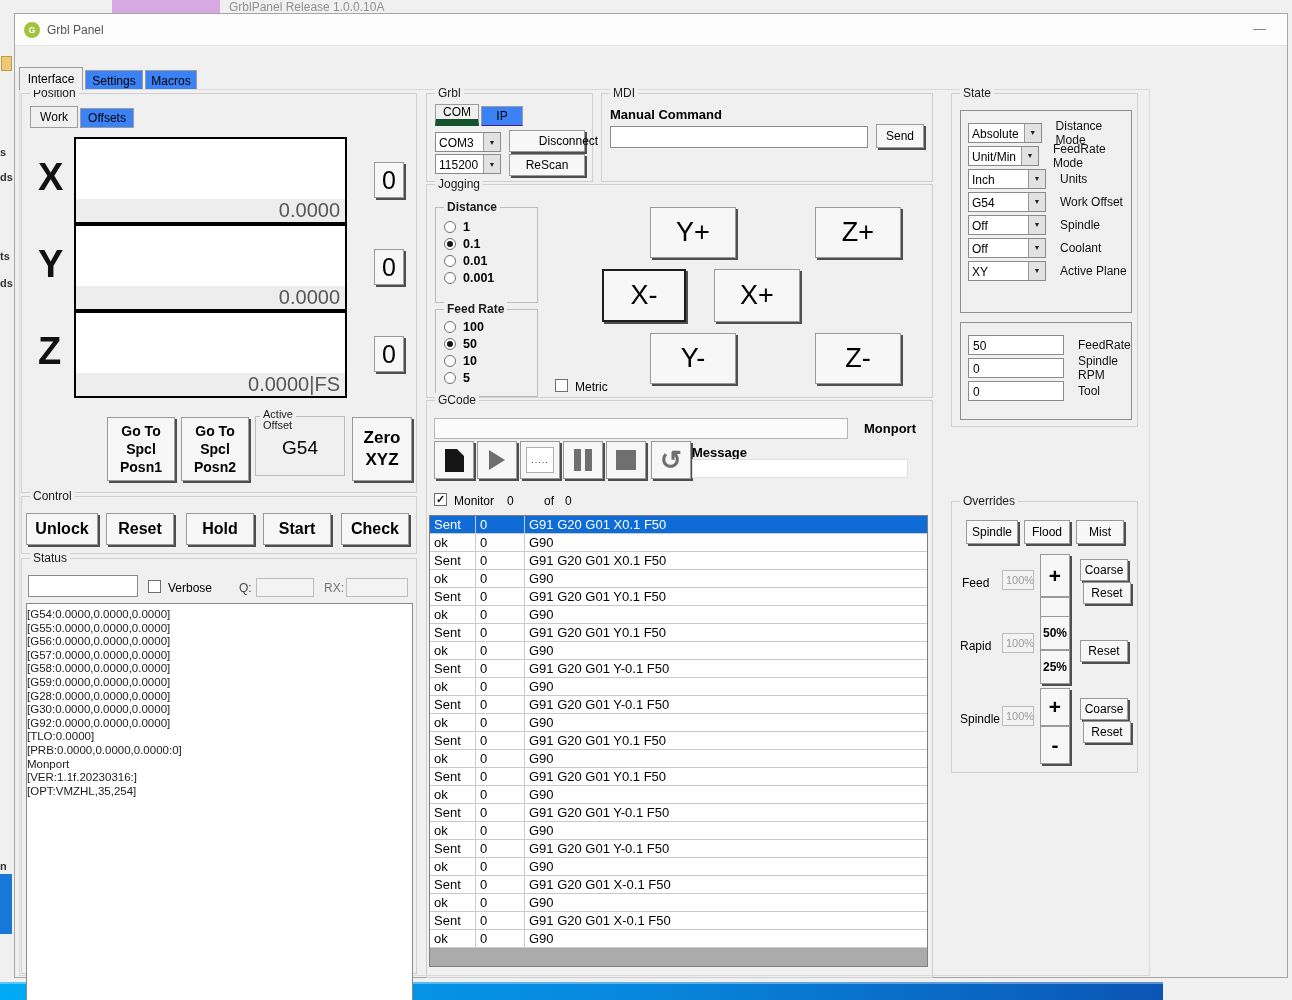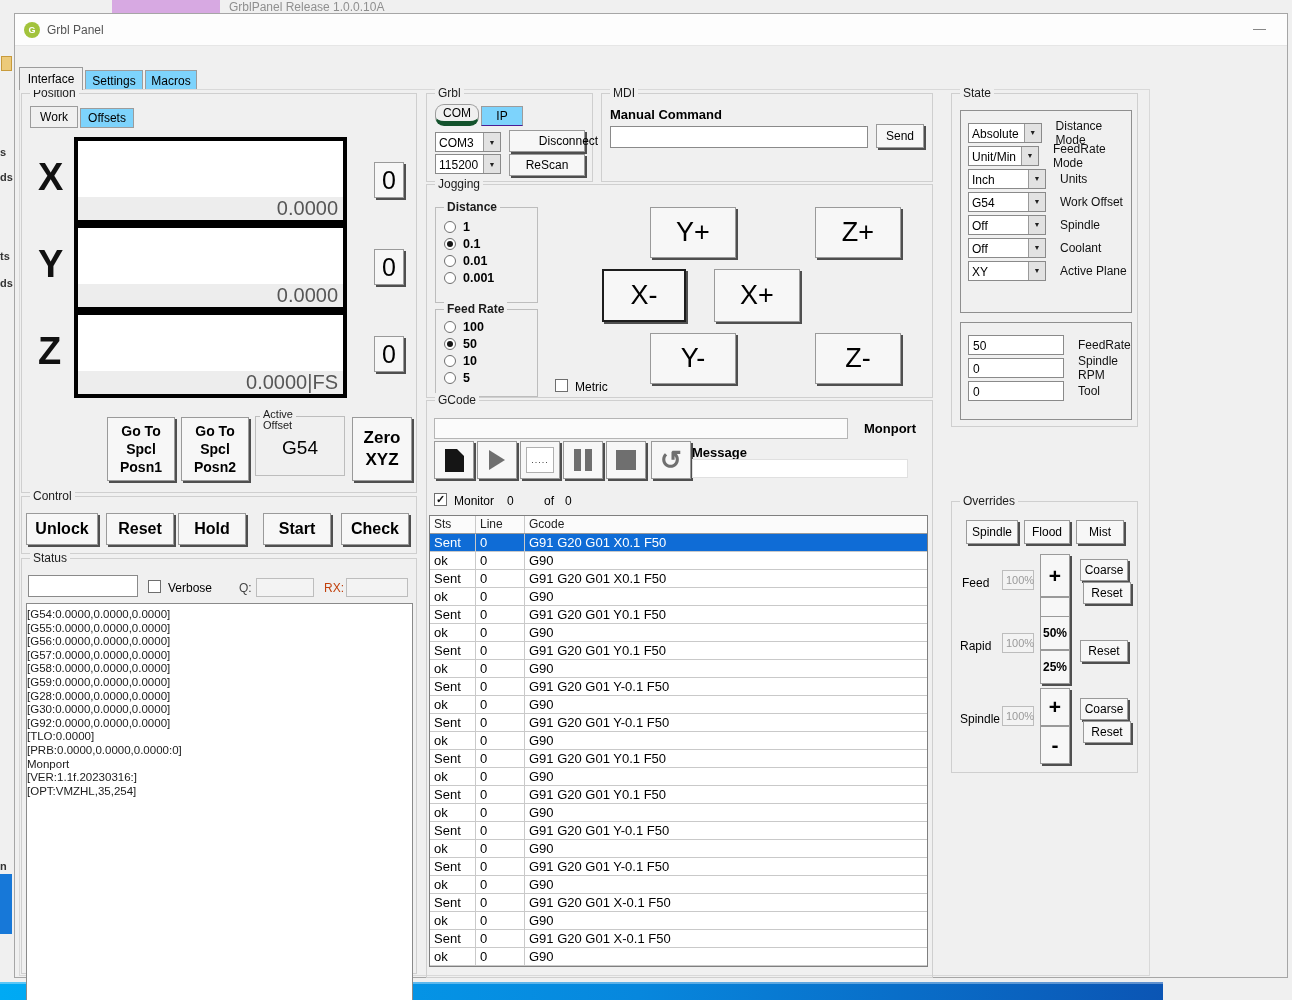--- a/index.html
+++ b/index.html
@@ -12,35 +12,35 @@
   .minigroup{position:absolute;border:1px solid #bdbdbd;box-sizing:border-box;}
   .glabel.bold{font-weight:bold;}
   .glabel.small{font-size:11px;line-height:11px;white-space:pre-line;left:4px;}
   .b3{position:absolute;background:#f7f7f7;border:1px solid #9a9a9a;box-shadow:2px 2px 0 #4f4f4f;
       display:flex;align-items:center;justify-content:center;box-sizing:border-box;text-align:center;}
   .b3.focus{border:2px solid #1d1d1d;}
   .b3.pre{white-space:pre-line;line-height:1.3;}
   .bold{font-weight:bold;}
   .inset{position:absolute;background:#fff;border:1px solid #8a8a8a;box-sizing:border-box;}
   .inset.dis{background:#f3f3f3;border-color:#bdbdbd;color:#9a9a9a;}
-  .tab{position:absolute;border:1px solid #9c9c9c;background:#7dd3fc;box-sizing:border-box;
+  .tab{position:absolute;border:1px solid #9c9c9c;background:#3b82f6;box-sizing:border-box;
        font-size:12px;display:flex;align-items:center;justify-content:center;border-bottom:none;}
   .tab.on{background:#f0f0f0;z-index:3;}
   .combo{display:flex;width:78px;height:20px;border:1px solid #8a8a8a;background:#fff;box-sizing:border-box;align-items:stretch;}
   .combo-v{flex:1;padding:3px 0 0 3px;font-size:12px;white-space:nowrap;overflow:hidden;}
   .combo-a{width:16px;background:#e2e2e2;border-left:1px solid #9a9a9a;font-size:7px;
            display:flex;align-items:center;justify-content:center;color:#222;}
   .checkbox{display:inline-block;width:13px;height:13px;background:#fff;border:1px solid #6e6e6e;
             box-sizing:border-box;font-size:11px;line-height:11px;text-align:center;font-weight:bold;color:#111;}
   .radio{display:inline-block;width:12px;height:12px;border:1px solid #6f6f6f;border-radius:50%;
          background:#fff;box-sizing:border-box;position:relative;flex:none;}
   .radio.on:after{content:'';position:absolute;left:2px;top:2px;width:6px;height:6px;border-radius:50%;background:#141414;}
   .radiorow{display:flex;align-items:center;gap:7px;height:17px;font-weight:bold;font-size:12.5px;}
   
-  .axisbox{position:absolute;border:4px solid #000000;background:#fff;box-sizing:border-box;}
+  .axisbox{position:absolute;border:2px solid #000000;background:#fff;box-sizing:border-box;}
   .axisval{position:absolute;left:0;right:0;bottom:0;height:23px;background:#ededed;text-align:right;
            font-size:20px;color:#565656;padding-right:5px;line-height:23px;white-space:nowrap;overflow:hidden;}
   .axisletter{position:absolute;font-size:38px;font-weight:bold;color:#111;}
   
   .gtable{position:absolute;border:1px solid #7f7f7f;background:#ababab;display:flex;flex-direction:column;overflow:hidden;box-sizing:border-box;}
   .theader{display:flex;height:17px;background:#fbfbfb;border-bottom:1px solid #9a9a9a;flex:none;}
   .trow{display:flex;height:17px;flex:none;border-bottom:1px solid #c9c9c9;background:#fff;}
   .trow.sel{background:#0f6cd6;color:#fff;}
   .tcell{padding:1px 0 0 4px;font-size:13px;box-sizing:border-box;overflow:hidden;white-space:nowrap;}
   .tcell.h{font-size:12px;color:#222;}
@@ -153,39 +153,39 @@
   </div>
 
   <div class="group" style="left:6px;top:482px;width:396px;height:58px;">
     <span class="glabel">Control</span>
     <div class="b3 bold" style="left:4px;top:16px;width:72px;height:32px;font-size:16px;">
         <span>Unlock</span>
       </div>
     <div class="b3 bold" style="left:84px;top:16px;width:68px;height:32px;font-size:16px;">
         <span>Reset</span>
       </div>
-    <div class="b3 bold" style="left:156px;top:16px;width:68px;height:32px;font-size:16px;align-items:center;">
+    <div class="b3 bold" style="left:164px;top:16px;width:68px;height:32px;font-size:16px;align-items:center;">
         <span>Hold</span>
       </div>
     <div class="b3 bold" style="left:241px;top:16px;width:68px;height:32px;font-size:16px;">
         <span>Start</span>
       </div>
     <div class="b3 bold" style="left:319px;top:16px;width:68px;height:32px;font-size:16px;">
         <span>Check</span>
       </div>
   </div>
 
   <div class="group" style="left:6px;top:544px;width:396px;height:416px;">
     <span class="glabel">Status</span>
     <div class="inset" style="left:6px;top:16px;width:110px;height:22px;"><span></span></div>
     <span class="checkbox abs" style="left:126px;top:21px;"></span>
     <span class="abs" style="left:146px;top:22px;">Verbose</span>
     <span class="abs" style="left:217px;top:22px;color:#444;">Q:</span>
     <div class="inset dis" style="left:234px;top:19px;width:58px;height:19px;"><span></span></div>
-    <span class="abs" style="left:302px;top:22px;color:#c2410c;">RX:</span>
+    <span class="abs" style="left:302px;top:22px;color:#737373;">RX:</span>
     <div class="inset dis" style="left:324px;top:19px;width:62px;height:19px;"><span></span></div>
     <div class="inset" style="left:4px;top:44px;width:387px;height:452px;padding:4px 0;overflow:hidden;">
         <div class="logline">[G54:0.0000,0.0000,0.0000]</div>
         <div class="logline">[G55:0.0000,0.0000,0.0000]</div>
         <div class="logline">[G56:0.0000,0.0000,0.0000]</div>
         <div class="logline">[G57:0.0000,0.0000,0.0000]</div>
         <div class="logline">[G58:0.0000,0.0000,0.0000]</div>
         <div class="logline">[G59:0.0000,0.0000,0.0000]</div>
         <div class="logline">[G28:0.0000,0.0000,0.0000]</div>
         <div class="logline">[G30:0.0000,0.0000,0.0000]</div>
@@ -193,21 +193,21 @@
         <div class="logline">[TLO:0.0000]</div>
         <div class="logline">[PRB:0.0000,0.0000,0.0000:0]</div>
         <div class="logline">Monport</div>
         <div class="logline">[VER:1.1f.20230316:]</div>
         <div class="logline">[OPT:VMZHL,35,254]</div>
       </div>
   </div>
 
   <div class="group" style="left:411px;top:79px;width:167px;height:89px;">
     <span class="glabel">Grbl</span>
-    <div class="tab on" style="left:8px;top:10px;width:44px;height:22px;border-bottom:5px solid #14532d;border-radius:9px;">
+    <div class="tab on" style="left:8px;top:10px;width:44px;height:22px;border-bottom:7px solid #14532d;">
         <span>COM</span>
       </div>
     <div class="tab" style="left:54px;top:12px;width:42px;height:20px;border-bottom:1px solid #4c1d95;">
         <span>IP</span>
       </div>
     <div class="combo abs" style="left:8px;top:38px;width:66px;">
       <span class="combo-v">COM3</span>
       <span class="combo-a">▼</span>
     </div>
     <div class="combo abs" style="left:8px;top:60px;width:66px;">
@@ -328,25 +328,20 @@
     <span class="abs bold" style="left:265px;top:44px;font-size:13px;">Message</span>
     <div class="inset" style="left:265px;top:58px;width:216px;height:19px;border-color:#e0e0e0;"><span></span></div>
 
     <span class="checkbox abs" style="left:7px;top:92px;">✓</span>
     <span class="abs" style="left:27px;top:93px;">Monitor</span>
     <span class="abs" style="left:80px;top:93px;">0</span>
     <span class="abs" style="left:117px;top:93px;">of</span>
     <span class="abs" style="left:138px;top:93px;">0</span>
 
     <div class="gtable" style="left:2px;top:114px;width:499px;height:452px;">
-      <div class="theader">
-          <div class="tcell h c-sts">Sts</div>
-          <div class="tcell h c-line">Line</div>
-          <div class="tcell h c-gcode">Gcode</div>
-        </div>
       <div style="display:flex;flex-direction:column;">
           <div class="trow sel">
             <div class="tcell c-sts">Sent</div>
             <div class="tcell c-line">0</div>
             <div class="tcell c-gcode">G91 G20 G01 X0.1 F50</div>
           </div>
           <div class="trow">
             <div class="tcell c-sts">ok</div>
             <div class="tcell c-line">0</div>
             <div class="tcell c-gcode">G90</div>

